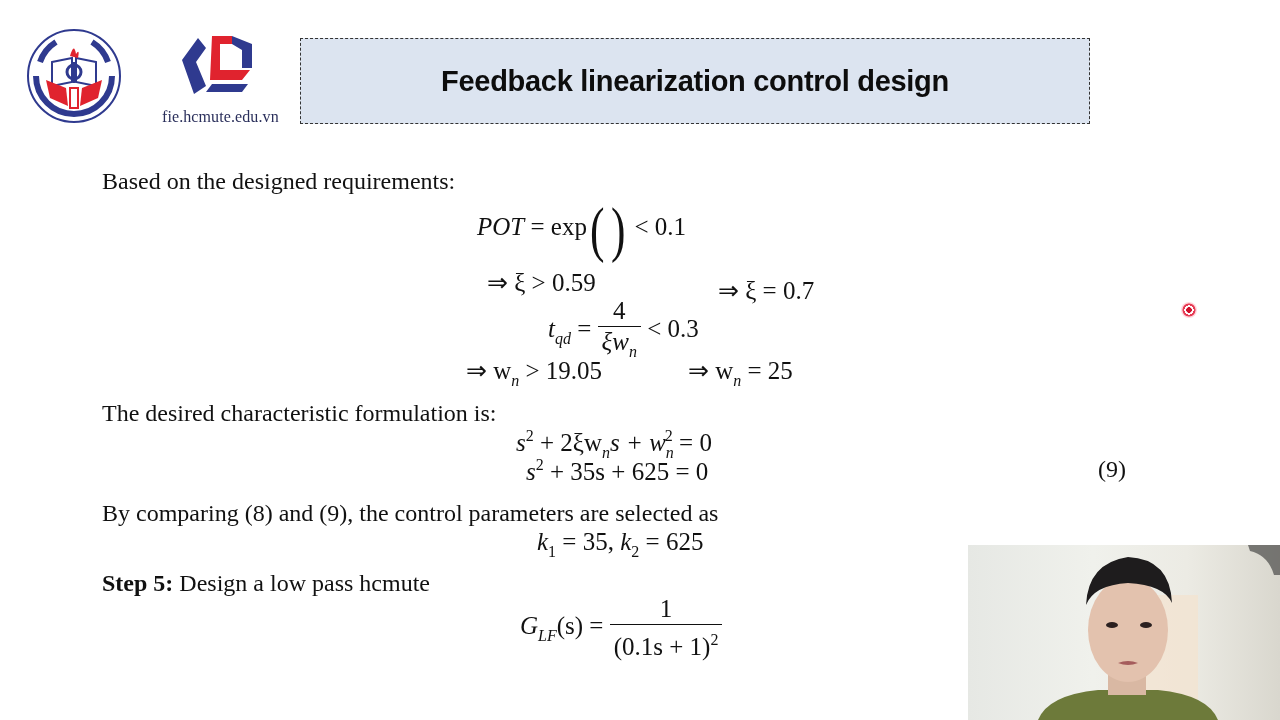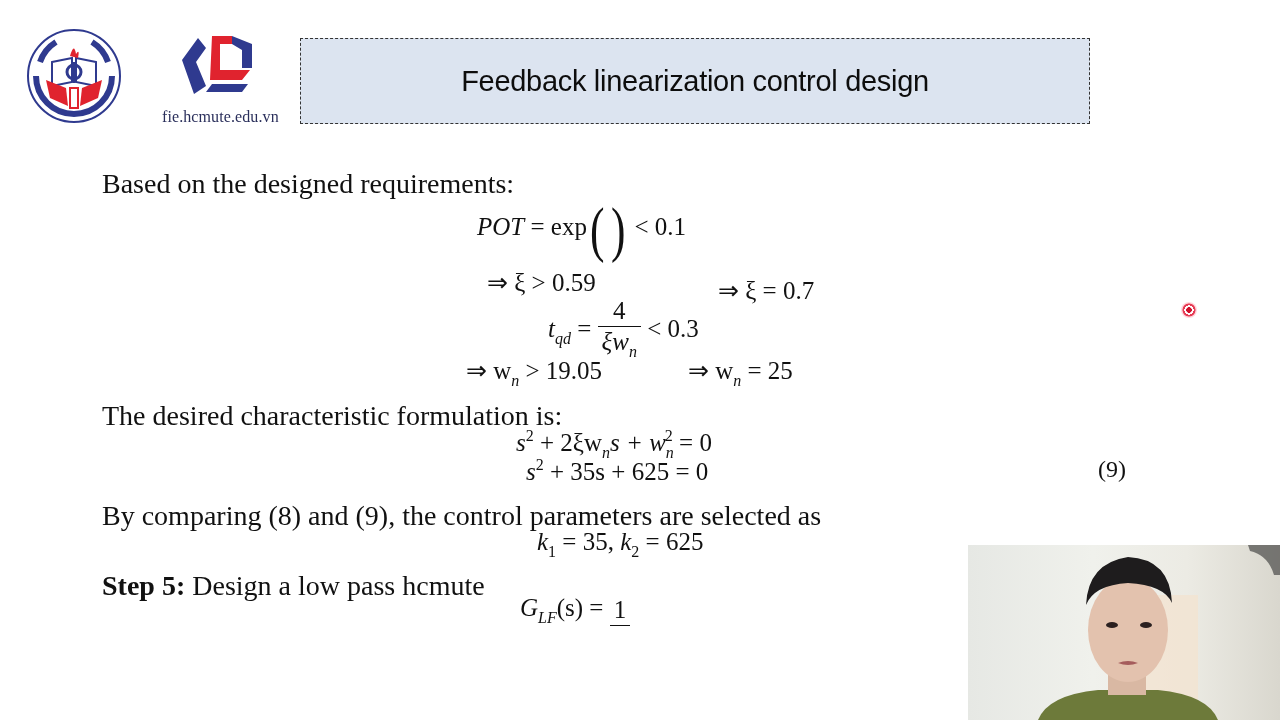--- a/index.html
+++ b/index.html
@@ -4,23 +4,23 @@
 <style>
   * { margin: 0; padding: 0; box-sizing: border-box; }
   html, body { width: 1280px; height: 720px; overflow: hidden; background: #ffffff; }
   body { position: relative; font-family: "Liberation Serif", serif; color: #111; }
 
   .logo1 { position: absolute; left: 26px; top: 28px; width: 96px; height: 96px; }
   .logo2 { position: absolute; left: 172px; top: 30px; width: 84px; height: 76px; }
   .logo2-url { position: absolute; left: 162px; top: 108px; font-family: Liberation Serif, serif; font-size: 16px; color: #2a2f5b; letter-spacing: 0.1px; }
 
   .title-box { position: absolute; left: 300px; top: 38px; width: 790px; height: 86px; background: #dce4f0; border: 1.5px dashed #333; display: flex; align-items: center; justify-content: center; }
-  .title-box span { font-family: "Liberation Sans", sans-serif; font-weight: normal; font-size: 29px; color: #0d0d0d; letter-spacing: -0.3px; }
+  .title-box span { font-family: "Liberation Sans", sans-serif; font-weight: bold; font-size: 29px; color: #0d0d0d; letter-spacing: -0.3px; }
 
-  .para { position: absolute; left: 102px; font-size: 28px; color: #111; }
+  .para { position: absolute; left: 102px; font-size: 24px; color: #111; }
   .eq { position: absolute; font-family: "Liberation Serif", serif; font-size: 25px; color: #111; white-space: nowrap; }
   .it { font-style: italic; }
   .sub { font-size: 16px; vertical-align: -7px; font-style: italic; }
   .sup { font-size: 16px; vertical-align: 10px; }
   .frac { display: inline-block; vertical-align: middle; text-align: center; }
   .frac .num { display: block; padding: 0 4px; border-bottom: 1.5px solid #111; line-height: 30px; }
   .frac .den { display: block; padding: 0 4px; line-height: 30px; }
   .paren { font-size: 62px; font-weight: 100; vertical-align: middle; line-height: 1; transform: scaleX(0.7); display: inline-block; }
   .sqrt { border-top: 1.5px solid #111; padding-left: 2px; }
 
@@ -104,21 +104,21 @@
 <div class="eq" style="left:537px; top:528px;">
   <span class="it">k</span><span class="sub" style="font-style:normal;">1</span><span> = 35, </span><span class="it">k</span><span class="sub" style="font-style:normal;">2</span><span> = 625</span>
 </div>
 
 <div class="para" style="top:570px;">
   <b>Step 5:</b><span> Design a low pass hcmute</span>
 </div>
 
 <div class="eq" style="left:520px; top:594px;">
   <span class="it">G</span><span class="sub">LF</span><span>(s) =</span>
-  <span class="frac"><span class="num">1</span></span>
+  <span class="frac"><span class="num">1</span><span class="den"><span>(0.1s + 1)</span><span class="sup">2</span></span></span>
 </div>
 
 <div class="pointer"></div>
 
 <div class="webcam">
   <svg width="312" height="175" viewBox="0 0 312 175">
     <rect x="170" y="50" width="60" height="120" fill="#f3e2cf" opacity="0.7"></rect>
     <path d="M282 6 Q300 10 306 30 L312 30 L312 0 L280 0 Z" fill="#4a4a48" opacity="0.7"></path>
     <path d="M70 175 Q80 150 130 145 L190 145 Q240 150 250 175 Z" fill="#6d7a3a"></path>
     <rect x="140" y="120" width="38" height="30" fill="#d9b8a3"></rect>

